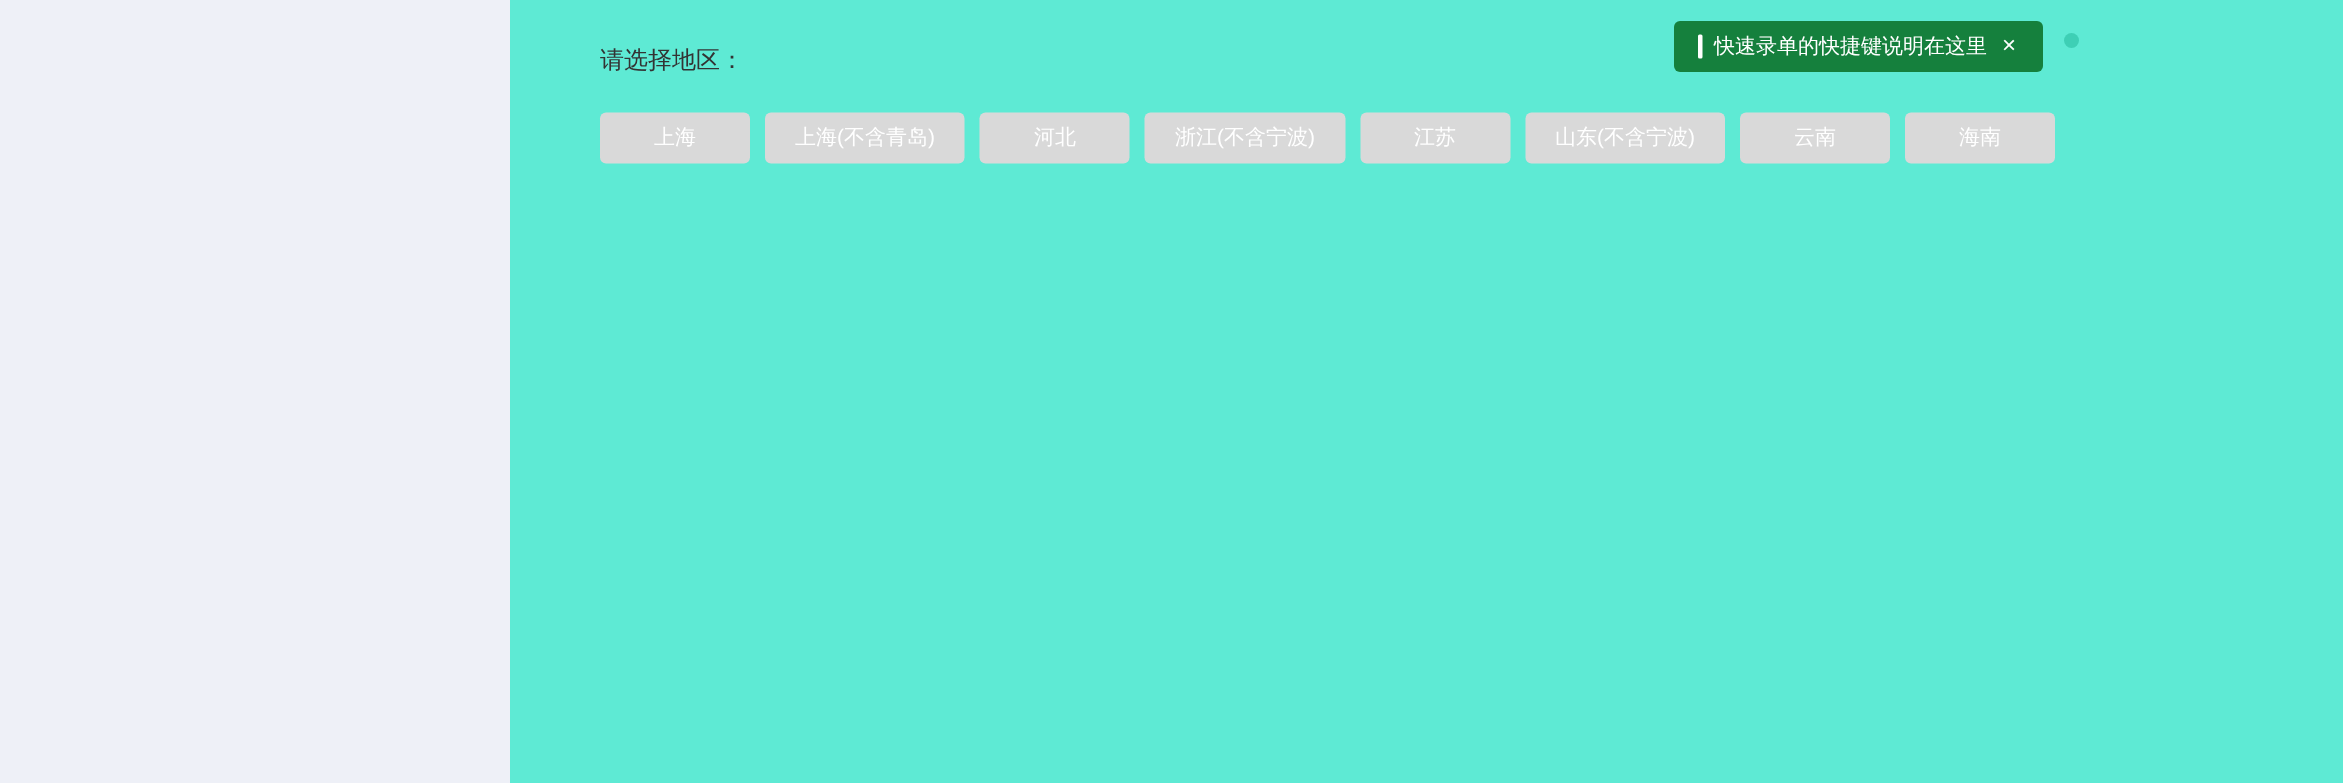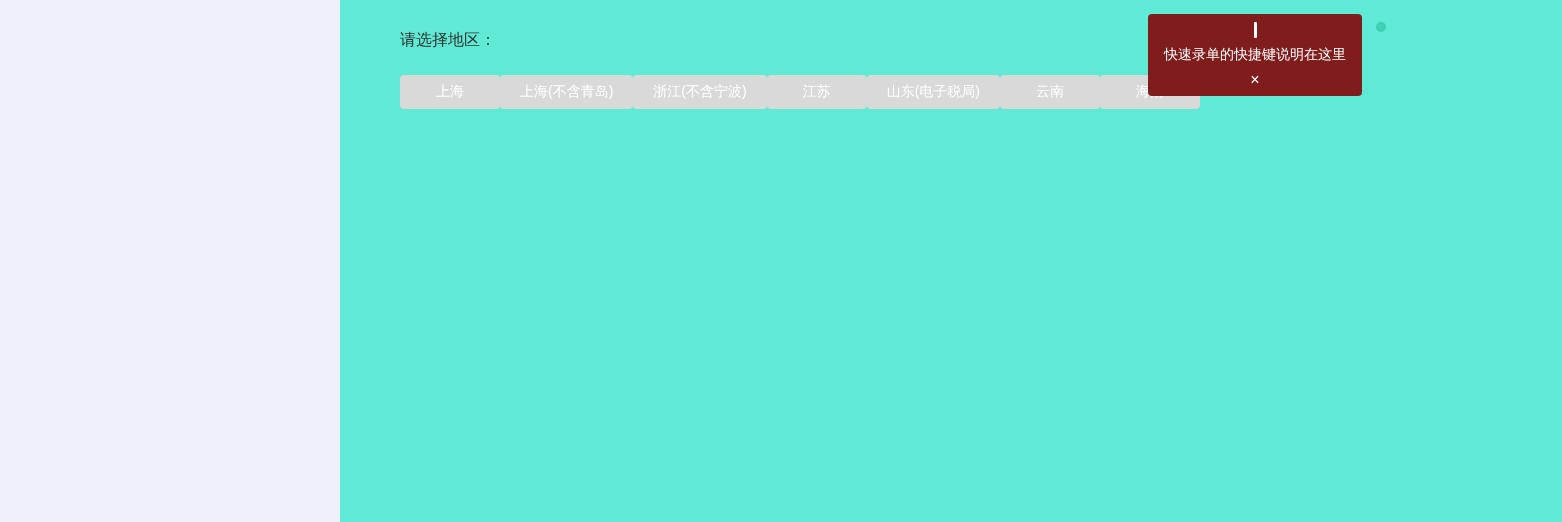--- a/index.html
+++ b/index.html
@@ -39,49 +39,49 @@
     .page-title {
       font-size: 16px;
       color: #333;
       font-weight: normal;
       margin-bottom: 24px;
     }
 
     .region-buttons {
       display: flex;
       flex-wrap: wrap;
+      gap: 10px;
     }
 
     .region-btn {
       background: #d9d9d9;
       border: none;
       border-radius: 4px;
       padding: 8px 20px;
       color: #fff;
       font-size: 14px;
       cursor: pointer;
       min-width: 100px;
       text-align: center;
       font-family: 'Microsoft YaHei', 'PingFang SC', sans-serif;
     }
 
     .tooltip-banner {
       position: absolute;
       top: 14px;
       right: 200px;
-      background: #7f1d1d;
+      background: #15803d;
       color: #fff;
       padding: 8px 16px;
       border-radius: 4px;
       font-size: 14px;
       display: flex;
       align-items: center;
       gap: 8px;
       white-space: nowrap;
-      flex-direction: column;
     }
 
     .tooltip-banner .left-bar {
       width: 3px;
       height: 16px;
       background: #fff;
       border-radius: 1px;
       flex-shrink: 0;
     }
 
@@ -109,23 +109,24 @@
 <body>
 
 <div class="sidebar"></div>
 
 <div class="main-content">
   <div class="page-title">请选择地区：</div>
 
   <div class="region-buttons">
   <button class="region-btn">上海</button>
       <button class="region-btn">上海(不含青岛)</button>
+      <button class="region-btn">河北</button>
       <button class="region-btn">浙江(不含宁波)</button>
       <button class="region-btn">江苏</button>
-      <button class="region-btn">山东(电子税局)</button>
+      <button class="region-btn">山东(不含宁波)</button>
       <button class="region-btn">云南</button>
       <button class="region-btn">海南</button>
     </div>
 </div>
 
 <div class="tooltip-banner">
   <span class="left-bar"></span>
   <span>快速录单的快捷键说明在这里</span>
   <button class="close-btn">×</button>
 </div>

